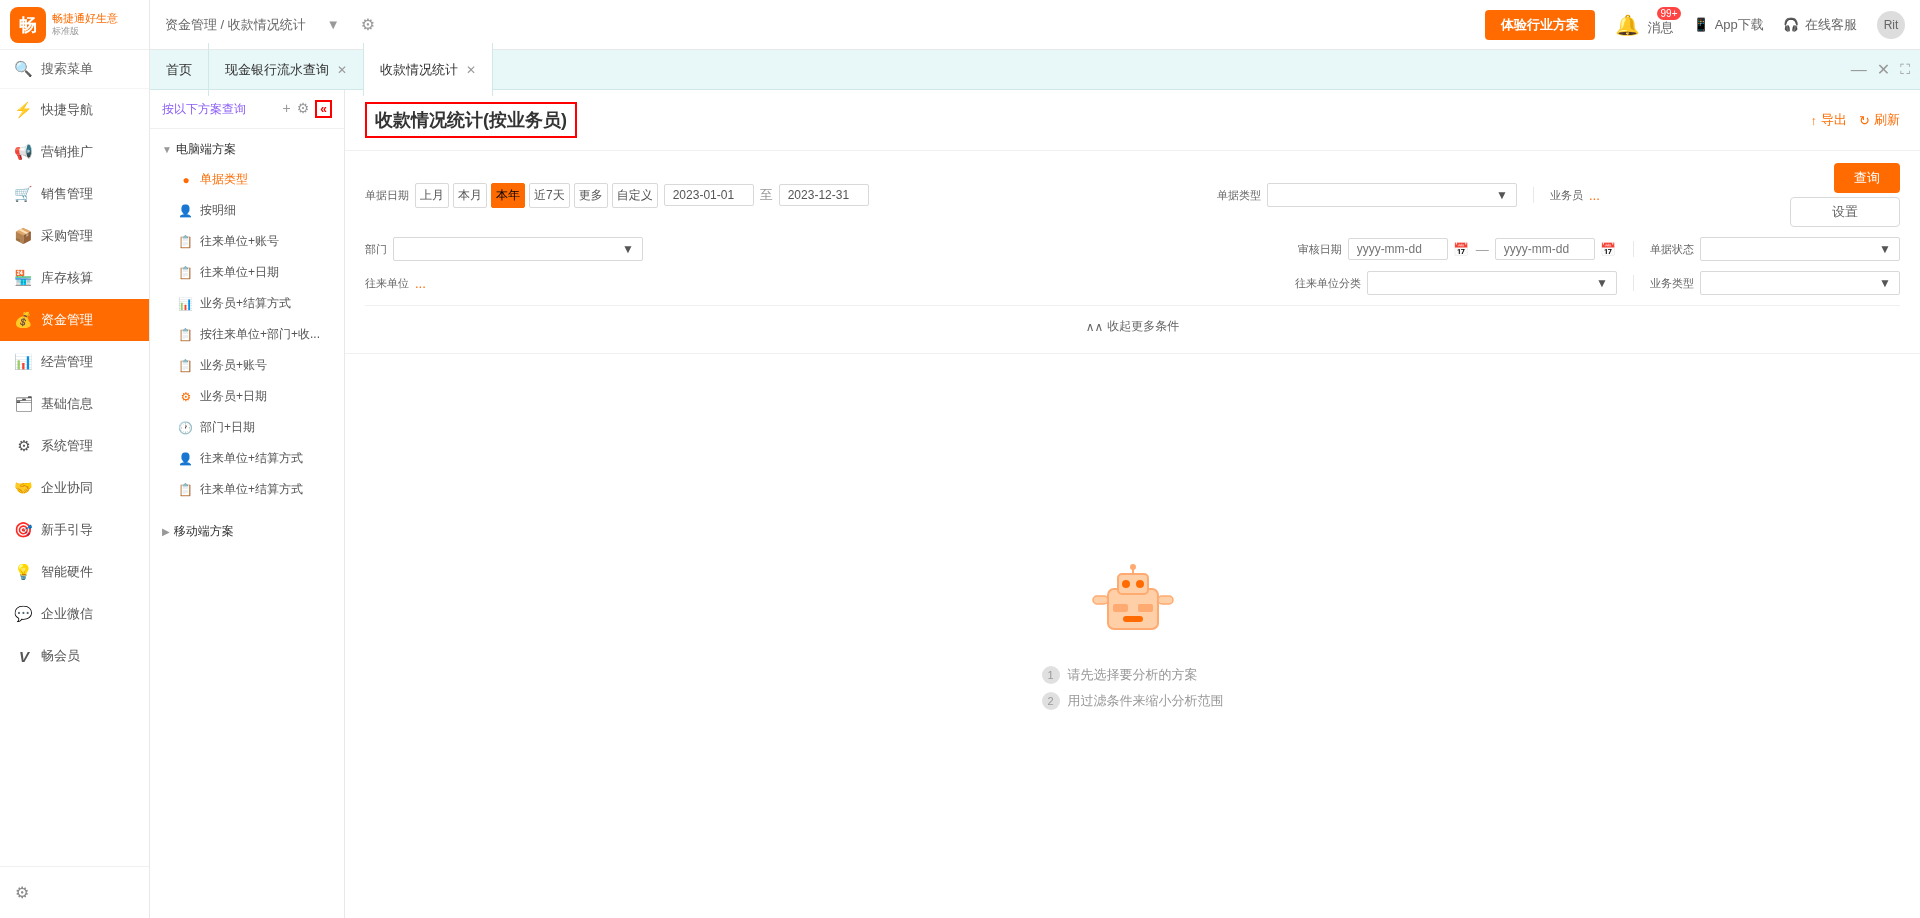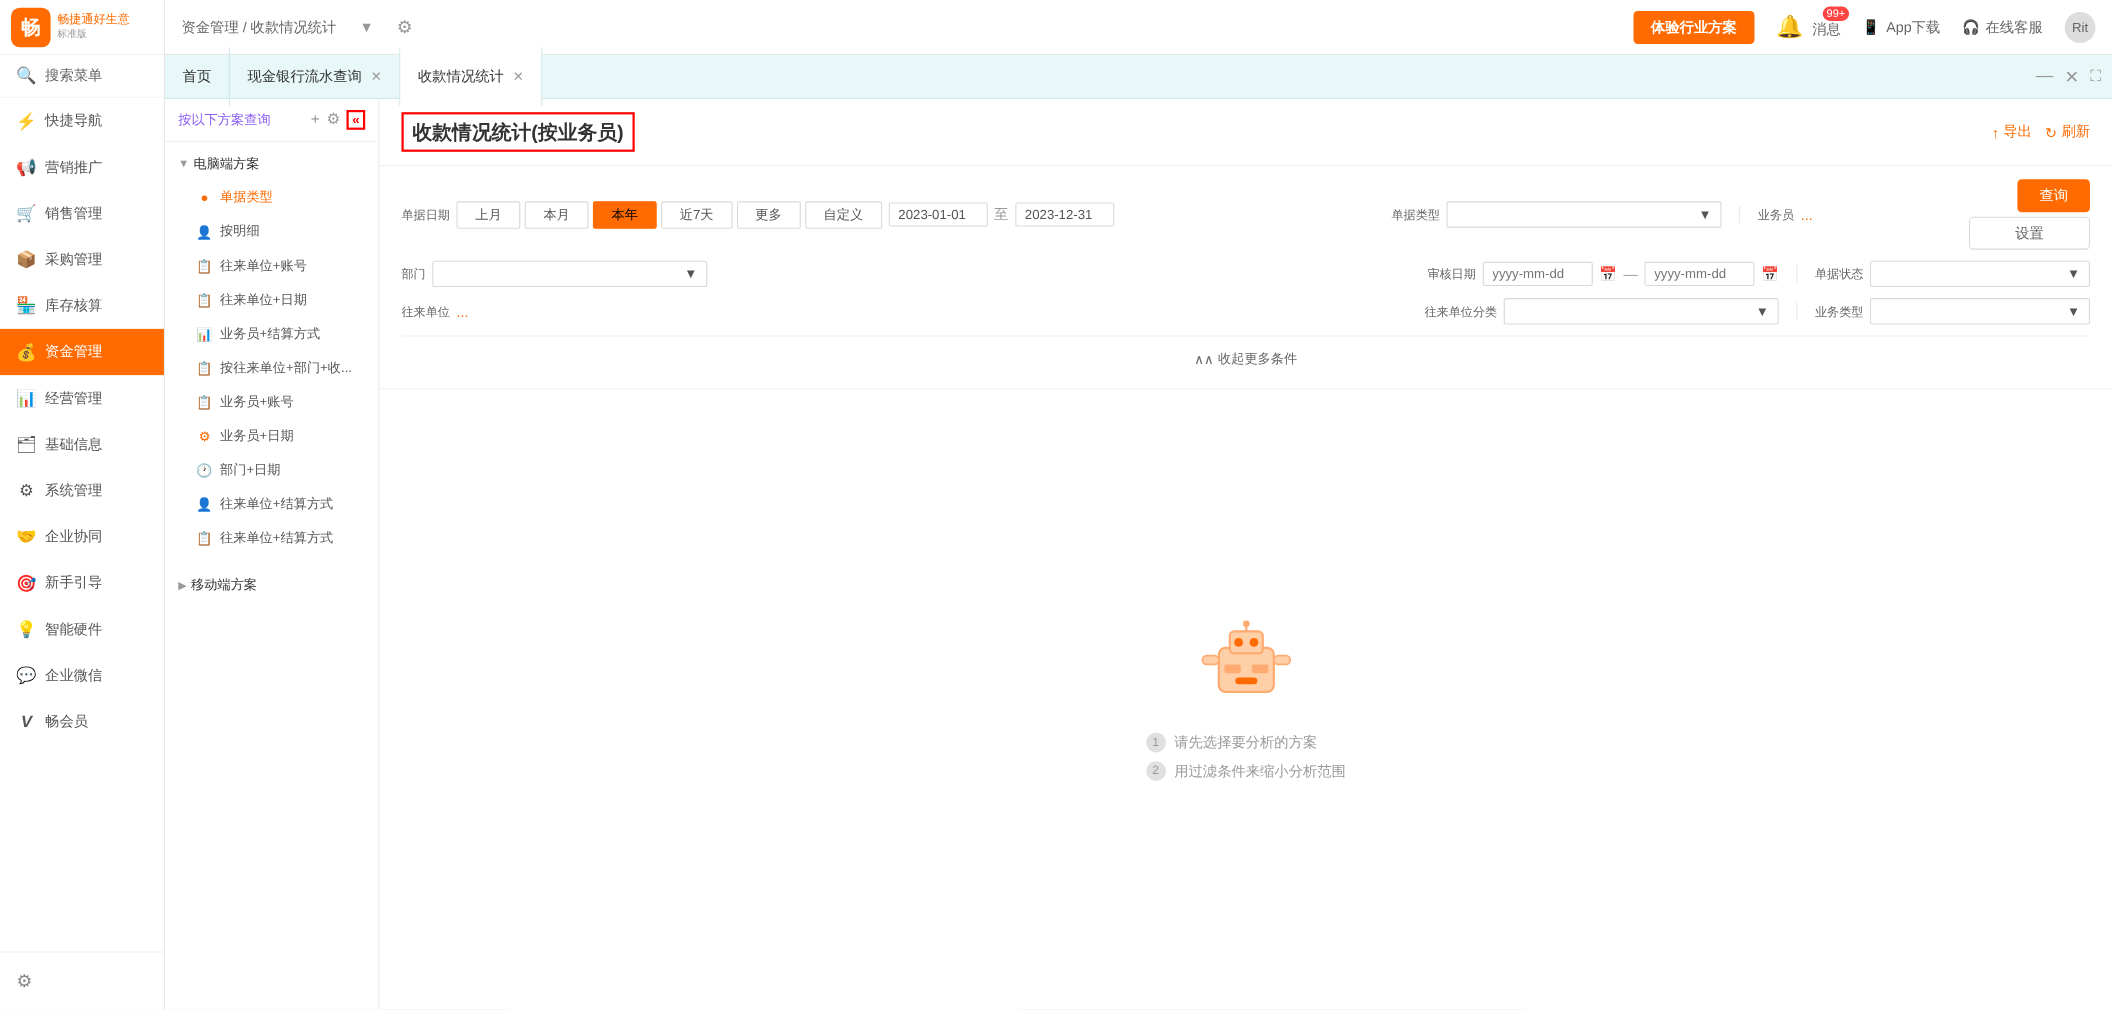--- a/index.html
+++ b/index.html
@@ -70,21 +70,21 @@
     
     .right-main { flex: 1; display: flex; flex-direction: column; overflow: hidden; background: #f5f5f5; }
 
     
     .filter-area { background: #fff; padding: 12px 20px; border-bottom: 1px solid #f0f0f0; }
     .filter-row { display: flex; align-items: center; margin-bottom: 10px; gap: 16px; flex-wrap: wrap; }
     .filter-row:last-child { margin-bottom: 0; }
     .filter-item { display: flex; align-items: center; gap: 6px; }
     .filter-label { color: #666; font-size: 11px; white-space: nowrap; }
     .filter-date-group { display: flex; align-items: center; gap: 4px; }
-    .date-btn { padding: 3px 16px; border: 1px solid #d9d9d9; background: #fff; cursor: pointer; font-size: 12px; border-radius: 2px; color: #555; }
+    .date-btn { padding: 3px 4px; border: 1px solid #d9d9d9; background: #fff; cursor: pointer; font-size: 12px; border-radius: 2px; color: #555; }
     .date-btn.active { background: #ff6b00; color: #000000; border-color: #ff6b00; }
     .date-input { border: 1px solid #d9d9d9; padding: 3px 8px; font-size: 12px; border-radius: 2px; color: #555; width: 90px; }
     .date-separator { color: #999; }
     .filter-select { border: 1px solid #d9d9d9; padding: 4px 8px; font-size: 12px; border-radius: 2px; color: #555; min-width: 180px; display: flex; align-items: center; justify-content: space-between; cursor: pointer; }
     .filter-select-wide { min-width: 250px; }
     .filter-divider { width: 1px; height: 16px; background: #e8e8e8; }
     .filter-more { color: #ff6b00; cursor: pointer; font-size: 13px; }
     .query-btn { background: #ff6b00; color: white; border: none; padding: 6px 20px; border-radius: 4px; cursor: pointer; font-size: 13px; margin-left: 44px; }
     .set-btn { background: #fff; color: #666; border: 1px solid #d9d9d9; padding: 5px 16px; border-radius: 4px; cursor: pointer; font-size: 13px; }
     .collapse-btn { display: flex; align-items: center; justify-content: center; gap: 4px; padding: 6px 16px; color: #666; cursor: pointer; font-size: 12px; }

